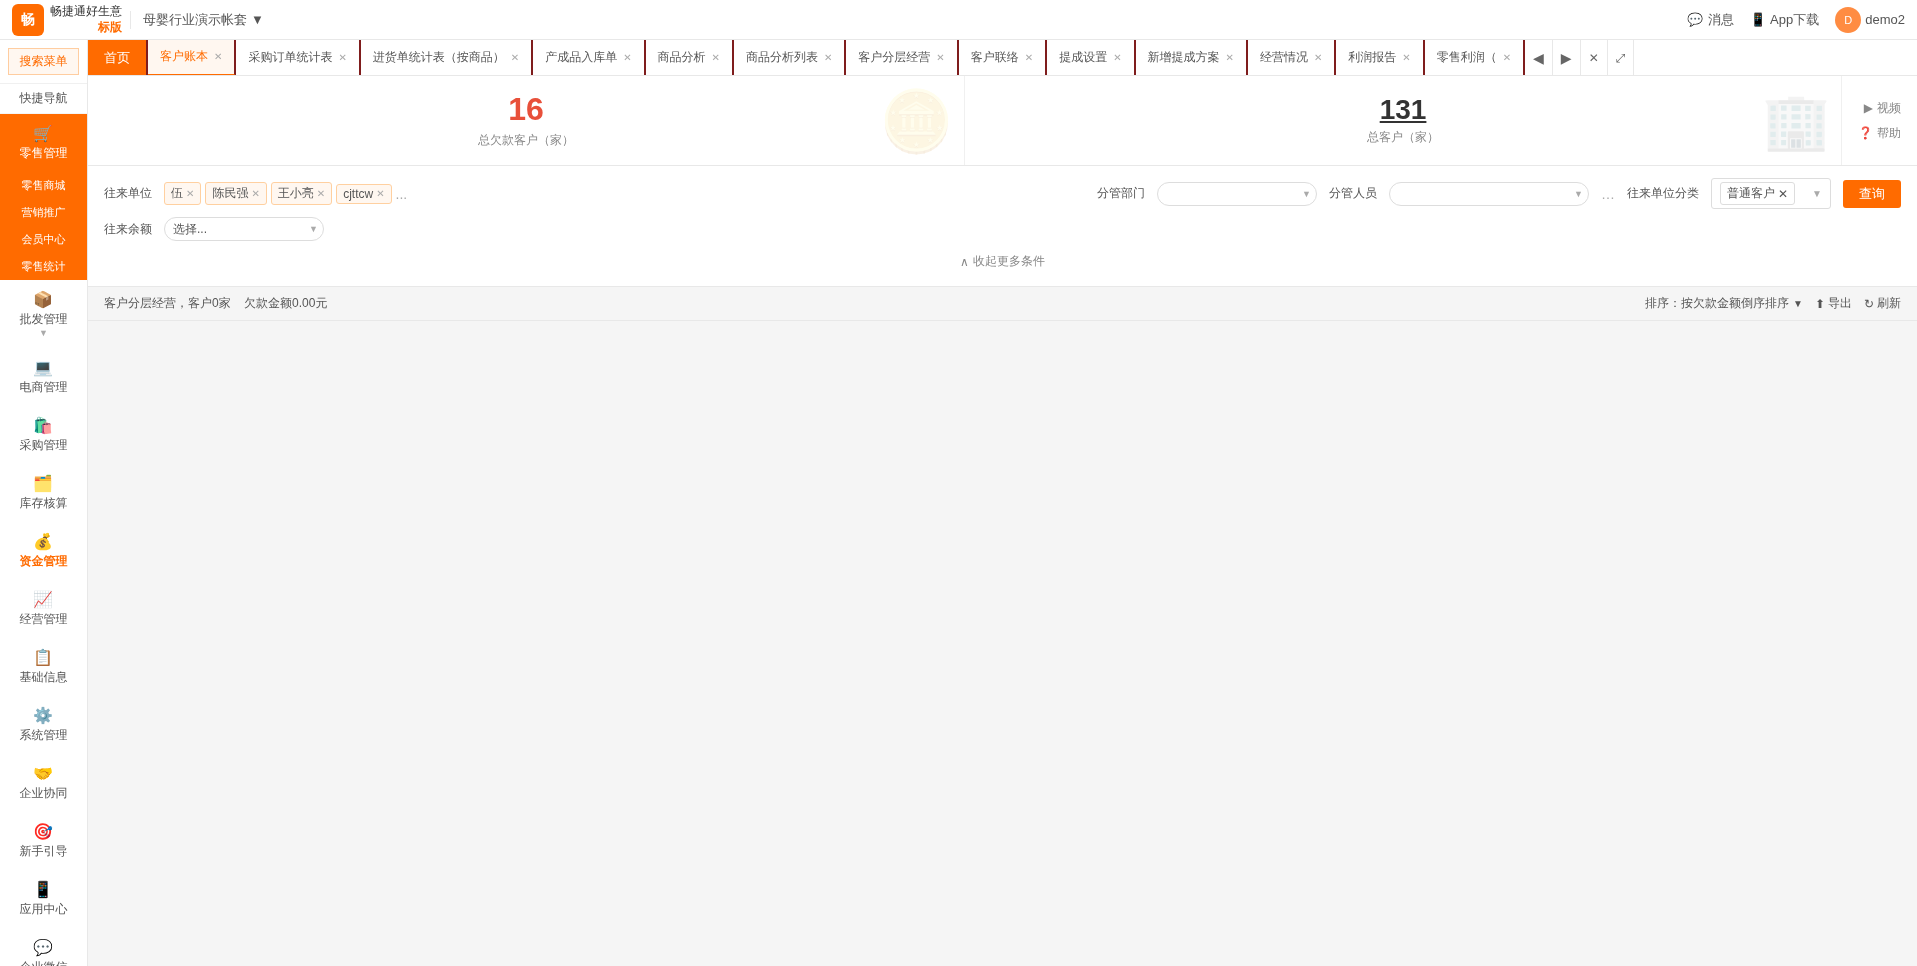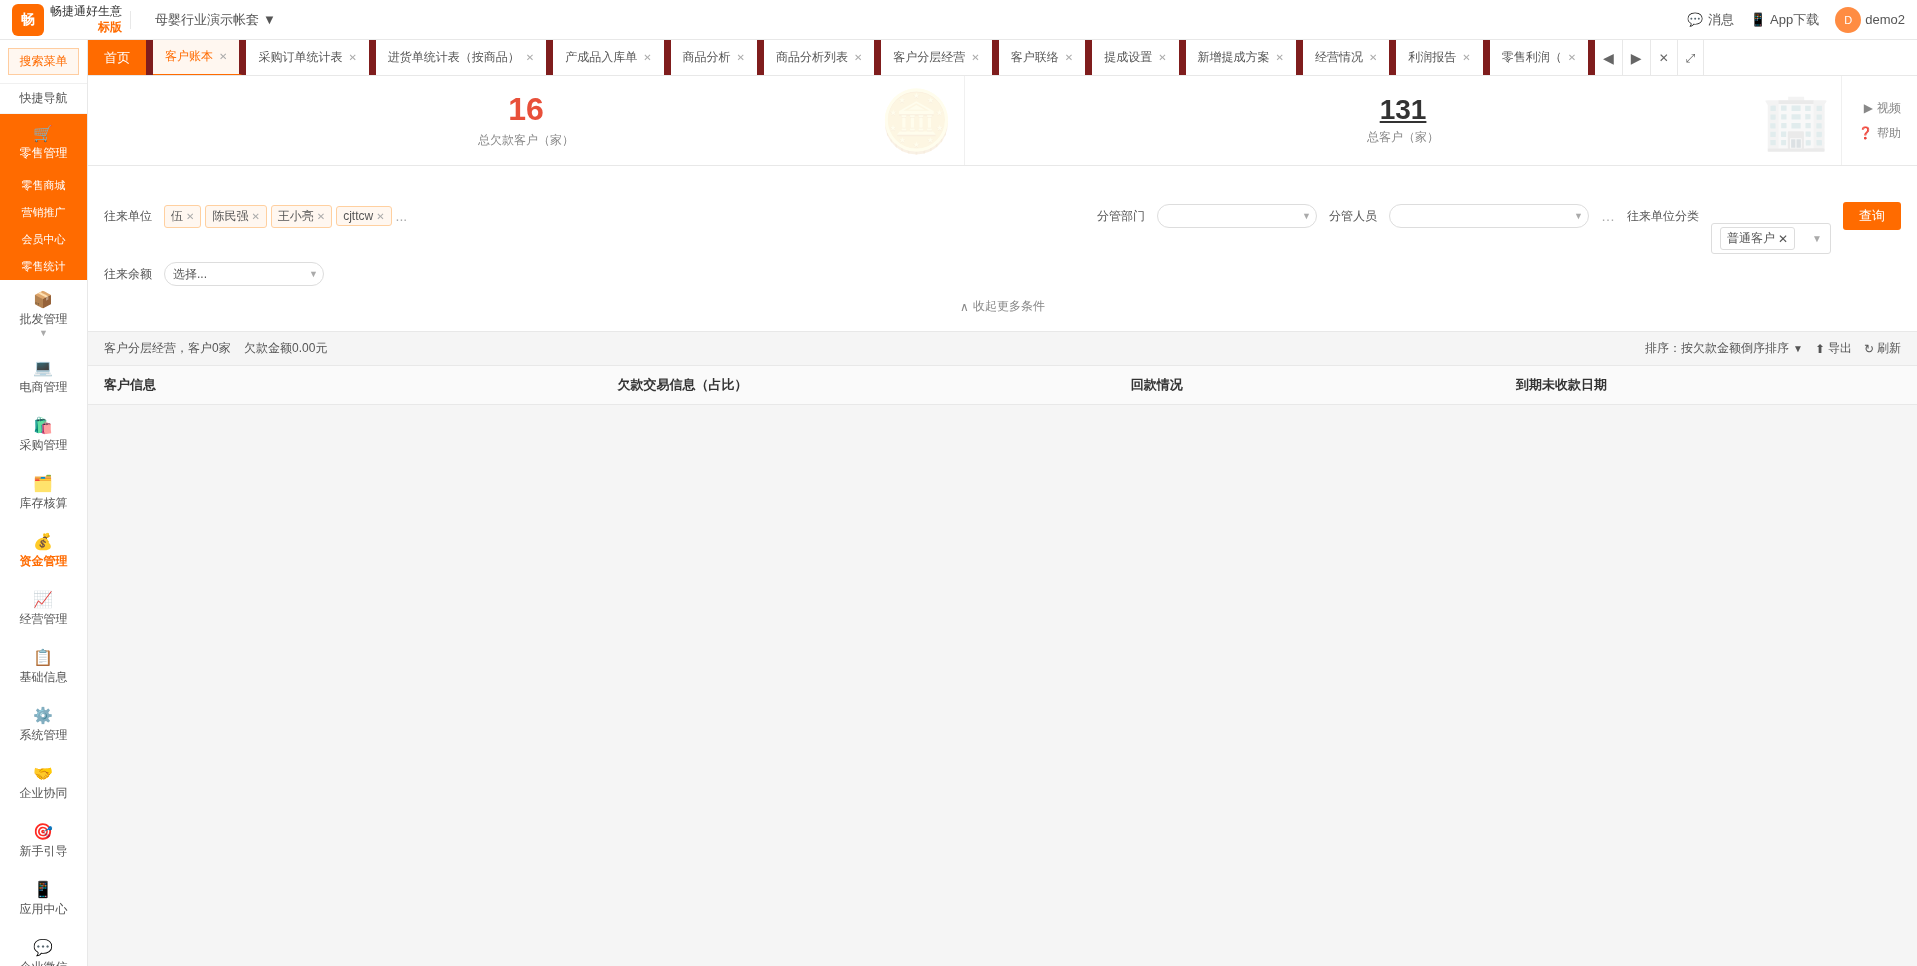--- a/index.html
+++ b/index.html
@@ -4,39 +4,39 @@
   <style>
     * { box-sizing: border-box; margin: 0; padding: 0; }
     body { font-family: 'Microsoft YaHei', Arial, sans-serif; font-size: 13px; background: #f5f5f5; display: flex; flex-direction: column; height: 100vh; overflow: hidden; }
 
     
     .top-bar { background: #fff; height: 40px; display: flex; align-items: center; padding: 0 12px; border-bottom: 1px solid #e8e8e8; justify-content: space-between; flex-shrink: 0; }
     .top-bar-left { display: flex; align-items: center; gap: 8px; }
     .logo-area { display: flex; align-items: center; gap: 6px; }
     .logo-icon { width: 32px; height: 32px; background: #ff6b00; border-radius: 6px; display: flex; align-items: center; justify-content: center; color: #fff; font-size: 14px; font-weight: bold; }
     .logo-text { font-size: 12px; color: #333; line-height: 1.3; }
-    .workspace-selector { display: flex; align-items: center; gap: 4px; color: #555; font-size: 13px; border-left: 1px solid #e8e8e8; padding-left: 24px; cursor: pointer; }
+    .workspace-selector { display: flex; align-items: center; gap: 4px; color: #555; font-size: 13px; border-left: 1px solid #e8e8e8; padding-left: 12px; cursor: pointer; }
     .top-bar-right { display: flex; align-items: center; gap: 16px; color: #555; font-size: 13px; }
     .top-bar-right-item { display: flex; align-items: center; gap: 4px; cursor: pointer; }
     .avatar { width: 26px; height: 26px; border-radius: 50%; background: #ff8c42; display: flex; align-items: center; justify-content: center; color: #fff; font-size: 11px; }
 
     
     .main-layout { display: flex; flex: 1; overflow: hidden; }
 
     
     .sidebar { width: 88px; background: #fff; border-right: 1px solid #e8e8e8; display: flex; flex-direction: column; overflow-y: auto; flex-shrink: 0; }
     .sidebar-search { padding: 8px; border-bottom: 1px solid #f0f0f0; }
     .sidebar-search-btn { width: 100%; background: #fff7f0; border: 1px solid #ffcda0; border-radius: 0; color: #ff6b00; font-size: 12px; padding: 4px; cursor: pointer; text-align: center; }
     .sidebar-nav-btn { padding: 6px 8px; text-align: center; color: #555; font-size: 12px; cursor: pointer; border-bottom: 1px solid #f5f5f5; }
     .sidebar-item { padding: 10px 4px; text-align: center; color: #555; font-size: 12px; cursor: pointer; display: flex; flex-direction: column; align-items: center; }
     .sidebar-item .sidebar-icon { font-size: 16px; margin-bottom: 2px; }
 
     
     .tab-bar { background: #fff; border-bottom: 1px solid #e8e8e8; display: flex; align-items: center; flex-shrink: 0; overflow: hidden; height: 36px; }
-    .tab-item { display: flex; align-items: center; padding: 0 12px; height: 36px; font-size: 12px; border-right: 7px solid #7f1d1d; cursor: pointer; white-space: nowrap; color: #555; gap: 4px; flex-shrink: 0; }
+    .tab-item { display: flex; align-items: center; padding: 0 12px; height: 36px; font-size: 12px; border-right: 2px solid #7f1d1d; cursor: pointer; white-space: nowrap; color: #555; gap: 4px; flex-shrink: 0; }
     .tab-item.active { background: #fff7f0; color: #ff6b00; border-bottom: 2px solid #ff6b00; }
     .tab-item .tab-close { color: #aaa; font-size: 10px; cursor: pointer; margin-left: 2px; }
     .tab-home { background: #ff6b00; color: #fff; padding: 0 16px; font-size: 13px; flex-shrink: 0; }
     .tab-nav-btn { padding: 0 8px; cursor: pointer; color: #666; font-size: 14px; border-right: 1px solid #e8e8e8; height: 100%; display: flex; align-items: center; }
 
     
     .content-area { flex: 1; overflow-y: auto; background: #f5f5f5; padding: 0; }
 
     
     .stats-row { background: #fff; display: flex; align-items: stretch; border-bottom: 1px solid #e8e8e8; height: 90px; position: relative; }
@@ -312,21 +312,21 @@
 
           <span class="filter-label">分管人员</span>
           <div class="filter-select-wrap" style="min-width:200px;">
             <select class="filter-select" style="min-width:200px;">
               <option value=""></option>
             </select>
           </div>
           <span style="color:#aaa;cursor:pointer;font-size:14px;">…</span>
 
           <span class="filter-label">往来单位分类</span>
-          <div style="display:flex;align-items:center;gap:4px;border:1px solid #ddd;border-radius:3px;padding:3px 8px;min-width:120px;margin-top:45px;">
+          <div style="display:flex;align-items:center;gap:4px;border:1px solid #ddd;border-radius:3px;padding:3px 8px;min-width:120px;">
             <div class="filter-right-tag">
               <span>普通客户</span>
               <span class="tag-x">✕</span>
             </div>
             <span style="margin-left:auto;color:#aaa;font-size:10px;">▼</span>
           </div>
 
           <button class="filter-btn-query">查询</button>
         </div>
 
@@ -363,24 +363,18 @@
             <span>导出</span>
           </div>
           <div class="action-btn">
             <span>↻</span>
             <span>刷新</span>
           </div>
         </div>
       </div>
 
       <div class="table-area">
-        <div class="table-header">
-          <div>客户信息</div>
-          <div>欠款交易信息（占比）</div>
-          <div>回款情况</div>
-          <div>到期未收款日期</div>
-        </div>
 
       </div>
 
     </div>
   </div>
 </div>
 
 </body></html>

